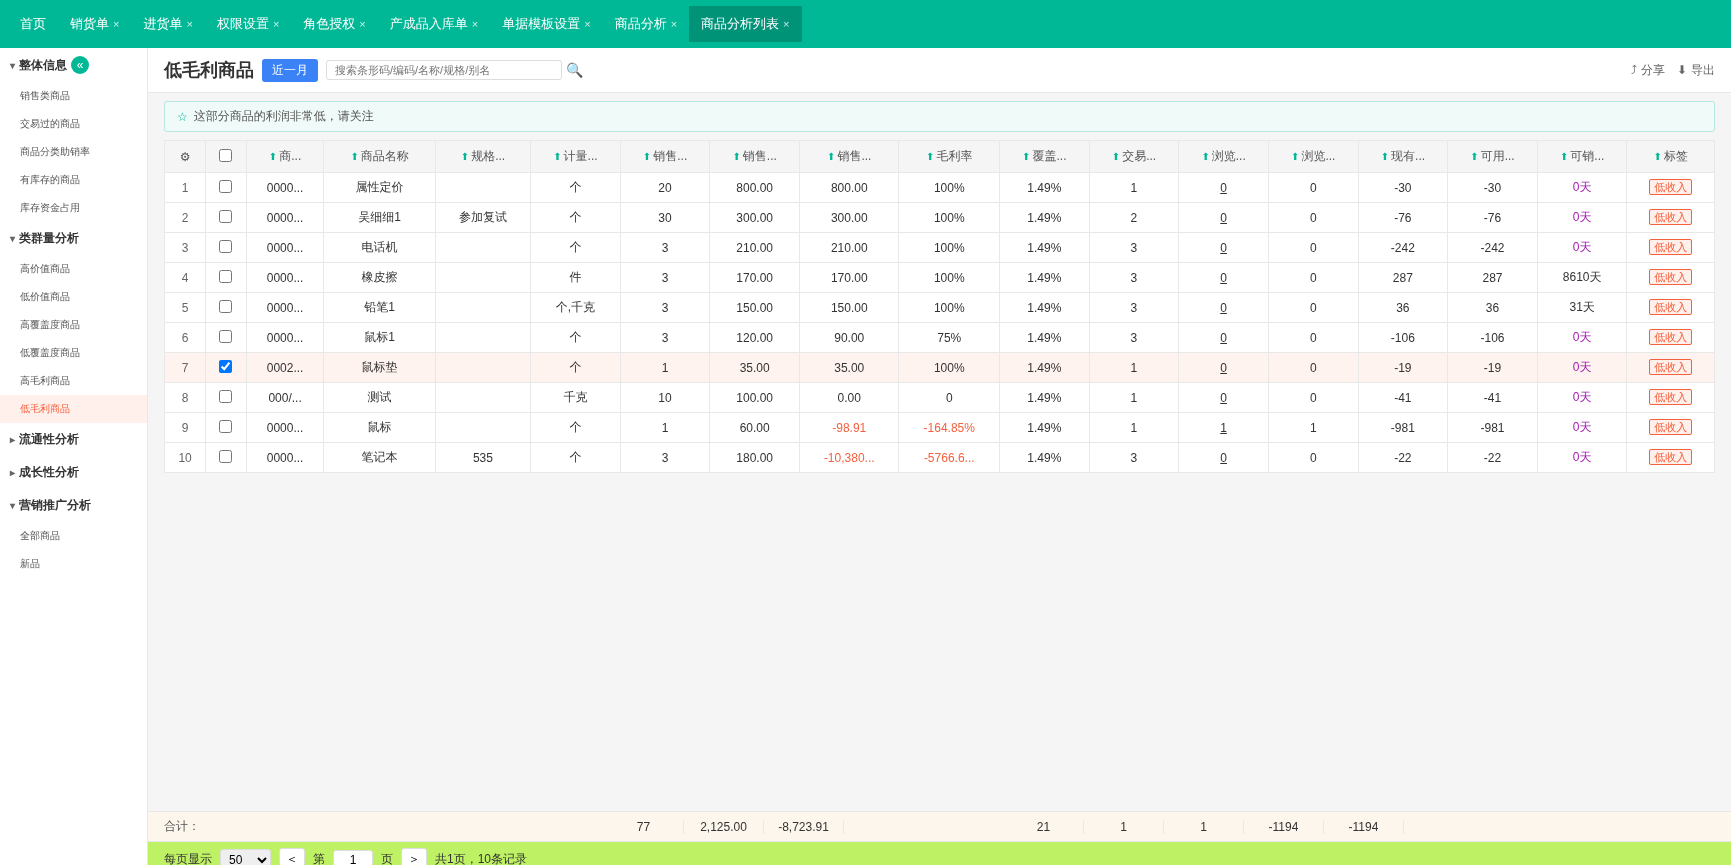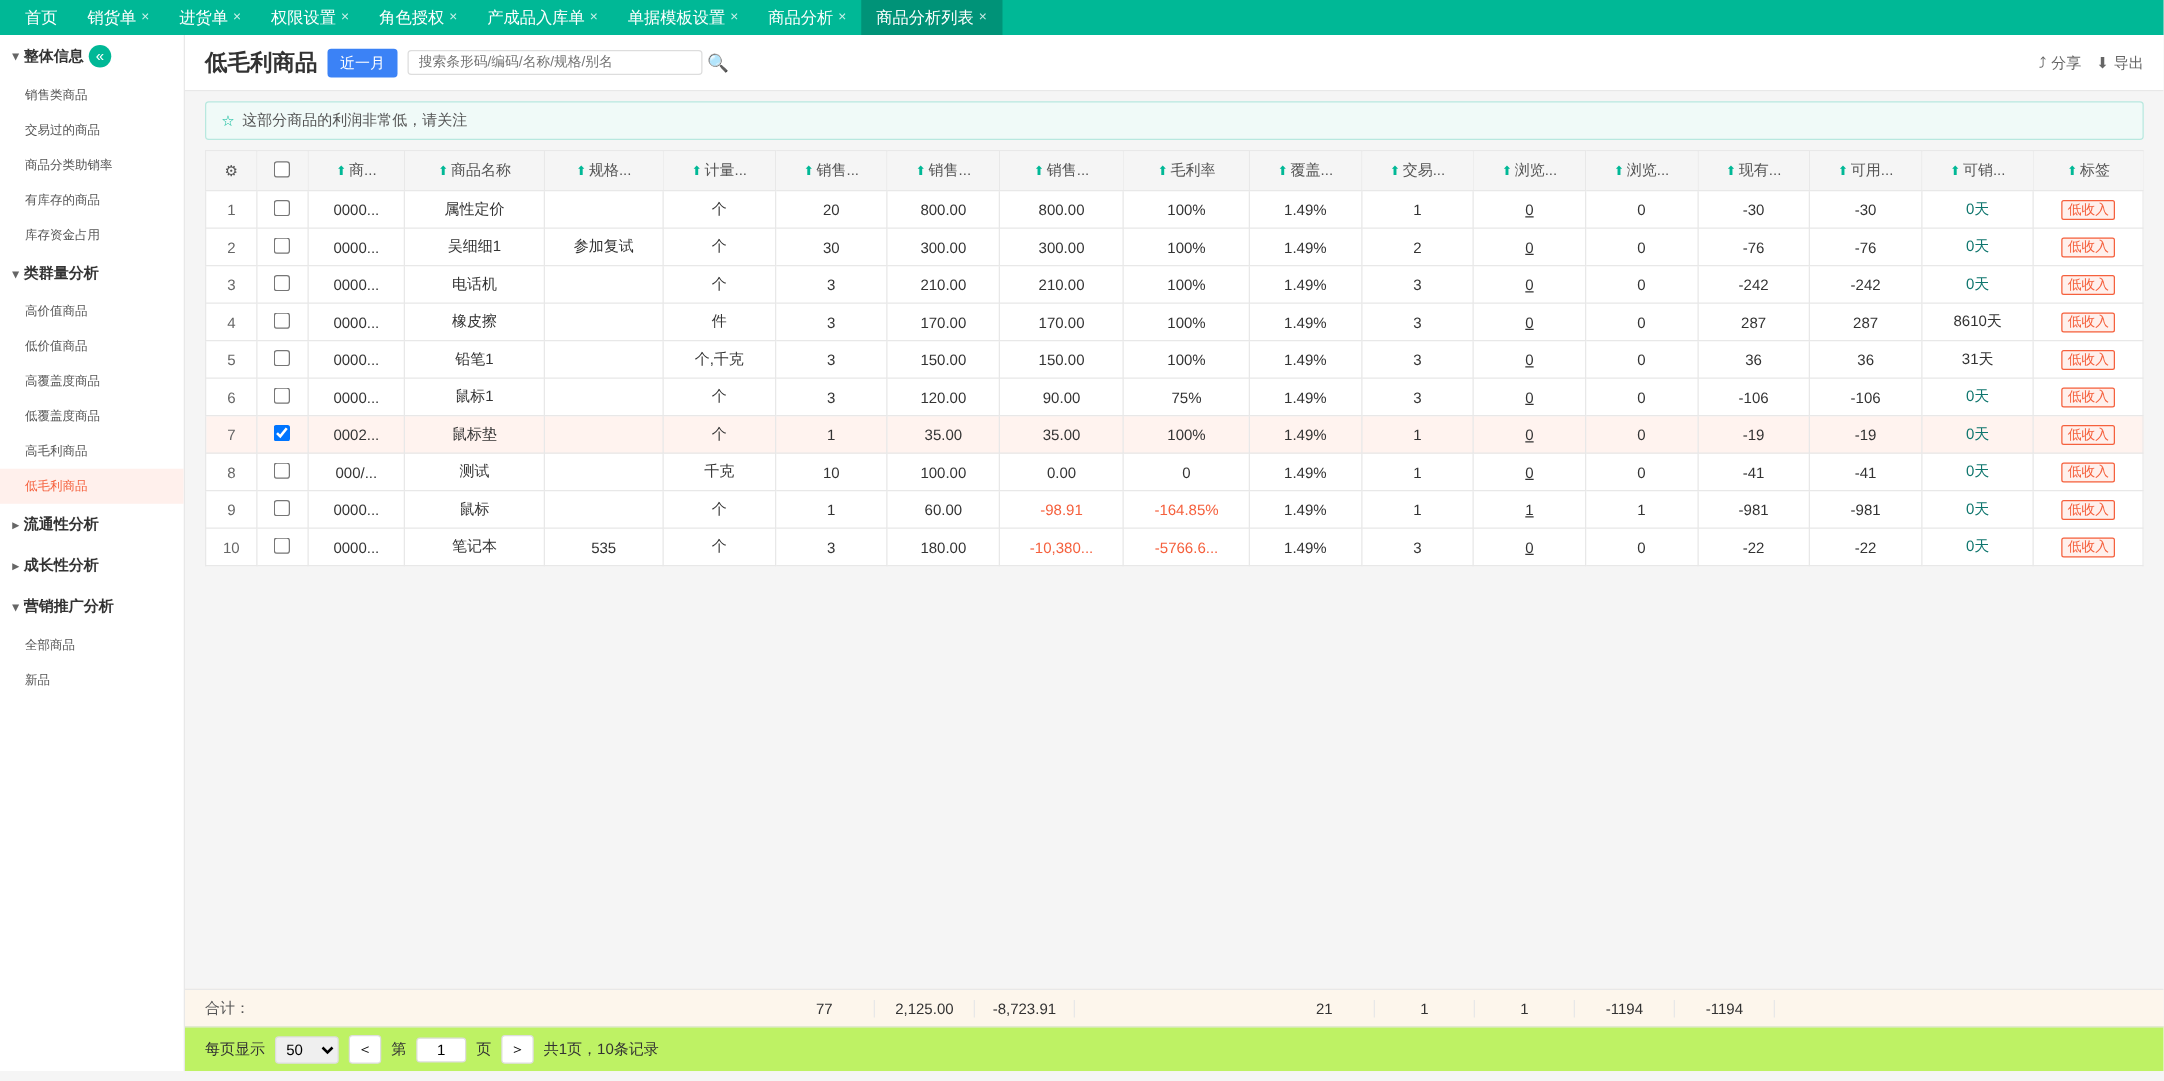--- a/index.html
+++ b/index.html
@@ -3,21 +3,21 @@
   <meta charset="utf-8">
   <style>
     * { margin: 0; padding: 0; box-sizing: border-box; }
     body { font-family: 'Microsoft YaHei', Arial, sans-serif; font-size: 12px; background: #f5f5f5; color: #333; overflow: hidden; }
 
     
     .top-nav {
       background: #00b896;
       display: flex;
       align-items: center;
-      height: 28px;
+      height: 48px;
       padding: 0 8px;
     }
     .nav-item {
       color: #fff;
       padding: 0 12px;
       height: 36px;
       display: flex;
       align-items: center;
       cursor: pointer;
       font-size: 13px;
@@ -175,33 +175,33 @@
     .tag-badge {
       background: #fff0ec;
       color: #f5603d;
       border: 1px solid #f5603d;
       border-radius: 2px;
       padding: 1px 4px;
       font-size: 11px;
     }
     .underline-0 { text-decoration: underline; color: #333; }
     .red-text { color: #f5603d; }
-    .days-red { color: #0f766e; margin-top: 36px; }
+    .days-red { color: #a21caf; margin-top: 36px; }
 
     
     .footer-summary {
       background: #fdf6ec;
       border-top: 1px solid #e8e8e8;
       display: flex;
       align-items: center;
       padding: 6px 16px;
       font-size: 12px;
       gap: 0;
     }
-    .footer-summary .label { color: #555; margin-right: 20px; }
+    .footer-summary .label { color: #555; margin-right: 4px; }
     .footer-cell {
       border-right: 1px solid #e8e8e8;
       padding: 0 6px;
       min-width: 80px;
       text-align: center;
     }
 
     
     .pagination-bar {
       background: #bef264;

